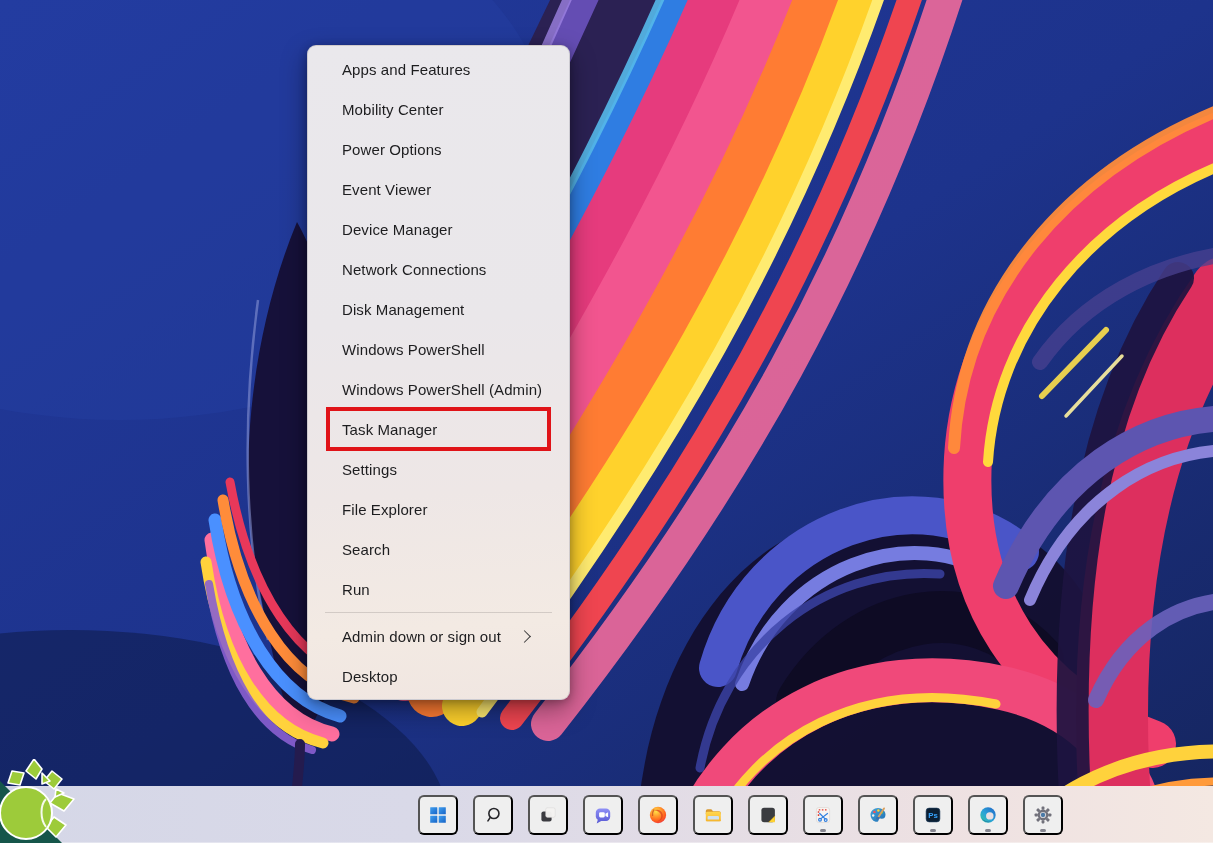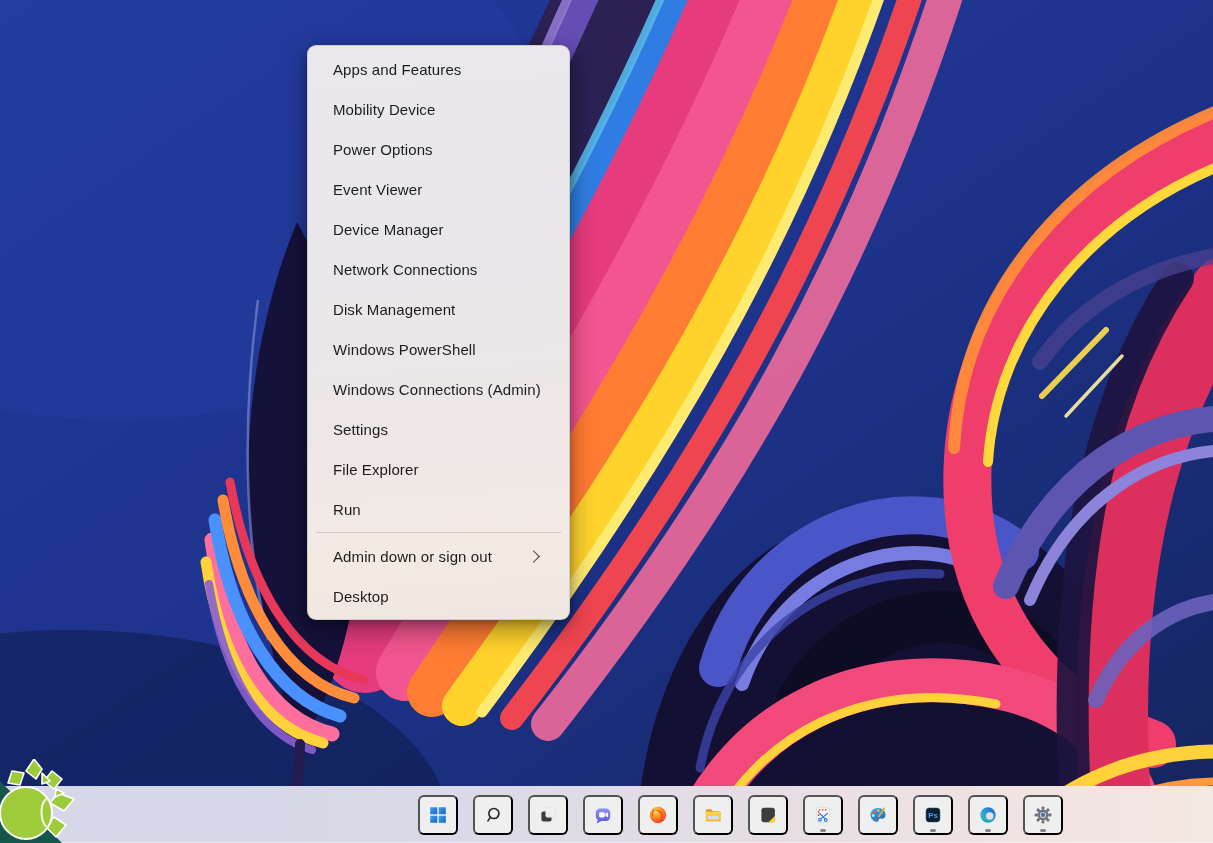--- a/index.html
+++ b/index.html
@@ -2,21 +2,21 @@
 <html><head>
 <meta charset="utf-8">
 <style>
   html,body{margin:0;padding:0;background:#000;}
   .screen{position:relative;width:1213px;height:843px;overflow:hidden;
           font-family:"Liberation Sans","DejaVu Sans",sans-serif;}
   .wallpaper{position:absolute;inset:0;width:100%;height:100%;display:block;}
 
   
   .winx-menu{position:absolute;left:307px;top:45px;width:263px;box-sizing:border-box;
-    border-radius:9px;padding:3px 7px;
+    border-radius:9px;padding:3px 16px;
     background:linear-gradient(176deg,#eae8ec 0%,#eae7ea 42%,#eee7e6 68%,#f3eae3 88%,#f0e6e1 100%);
     border:1px solid rgba(150,150,160,.35);
     box-shadow:0 10px 26px rgba(0,0,0,.38),0 2px 8px rgba(0,0,0,.25);}
   .winx-menu ul{list-style:none;margin:0;padding:0;}
   .menu-item{position:relative;height:40px;display:flex;align-items:center;
     padding:0 18px;font-size:15px;color:#1d1d1f;letter-spacing:.1px;cursor:default;}
   .menu-item .menu-label{white-space:nowrap;}
   .menu-sep{height:1px;background:rgba(0,0,0,.13);margin:3px 1px;}
   .chevron{margin-left:auto;margin-right:6px;width:8px;height:8px;
     border-top:1.6px solid #3c3c3c;border-right:1.6px solid #3c3c3c;
@@ -105,48 +105,55 @@
       <path d="M 1058 836 C 1110 796 1172 778 1240 782" stroke="#ff9a3a" stroke-width="8"></path>
     </g>
   </svg>
 
   <nav class="winx-menu">
     <ul>
         <li class="menu-item">
           <span class="menu-label">Apps and Features</span>
         </li>
         <li class="menu-item">
-          <span class="menu-label">Mobility Device</span>
+          <span class="menu-label">Mobility Center</span>
         </li>
         <li class="menu-item">
           <span class="menu-label">Power Options</span>
         </li>
         <li class="menu-item">
           <span class="menu-label">Event Viewer</span>
         </li>
         <li class="menu-item">
           <span class="menu-label">Device Manager</span>
         </li>
         <li class="menu-item">
           <span class="menu-label">Network Connections</span>
         </li>
         <li class="menu-item">
           <span class="menu-label">Disk Management</span>
         </li>
         <li class="menu-item">
           <span class="menu-label">Windows PowerShell</span>
         </li>
         <li class="menu-item">
-          <span class="menu-label">Windows Connections (Admin)</span>
+          <span class="menu-label">Windows PowerShell (Admin)</span>
+        </li>
+        <li class="menu-item highlighted">
+          <span class="menu-label">Task Manager</span>
+          <div class="redbox" style="border-color: rgb(224, 19, 24);"></div>
         </li>
         <li class="menu-item">
           <span class="menu-label">Settings</span>
         </li>
         <li class="menu-item">
           <span class="menu-label">File Explorer</span>
+        </li>
+        <li class="menu-item">
+          <span class="menu-label">Search</span>
         </li>
         <li class="menu-item">
           <span class="menu-label">Run</span>
         </li>
         <li class="menu-sep"></li>
         <li class="menu-item">
           <span class="menu-label">Admin down or sign out</span>
           <span class="chevron"></span>
         </li>
         <li class="menu-item">

